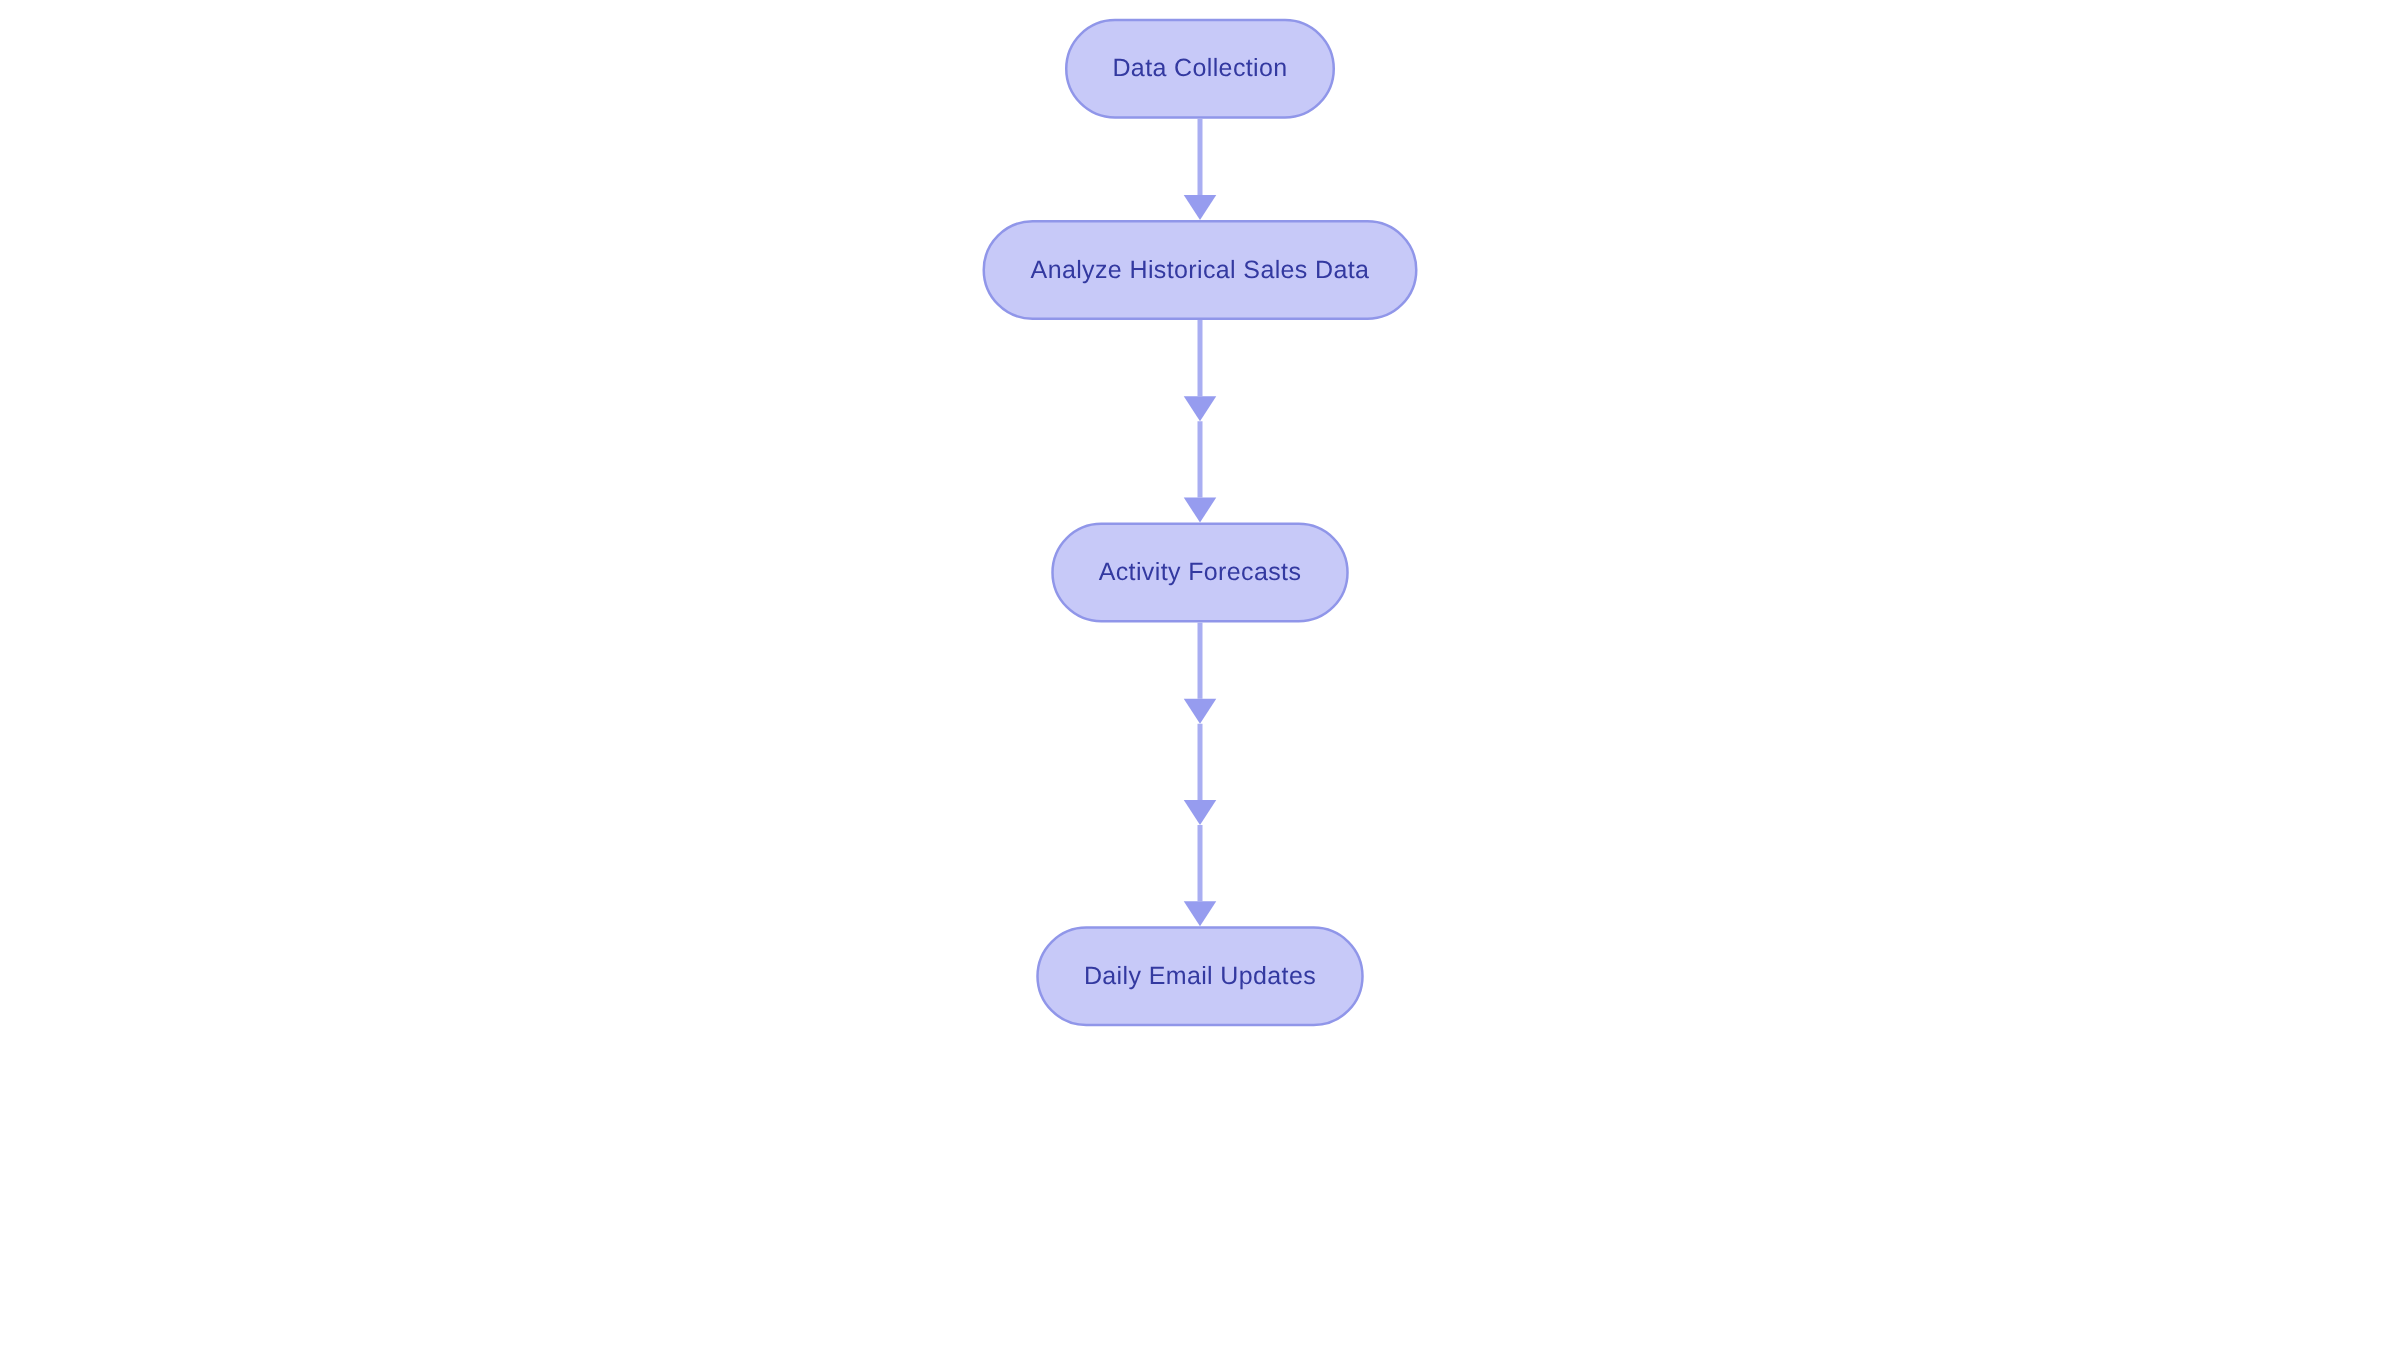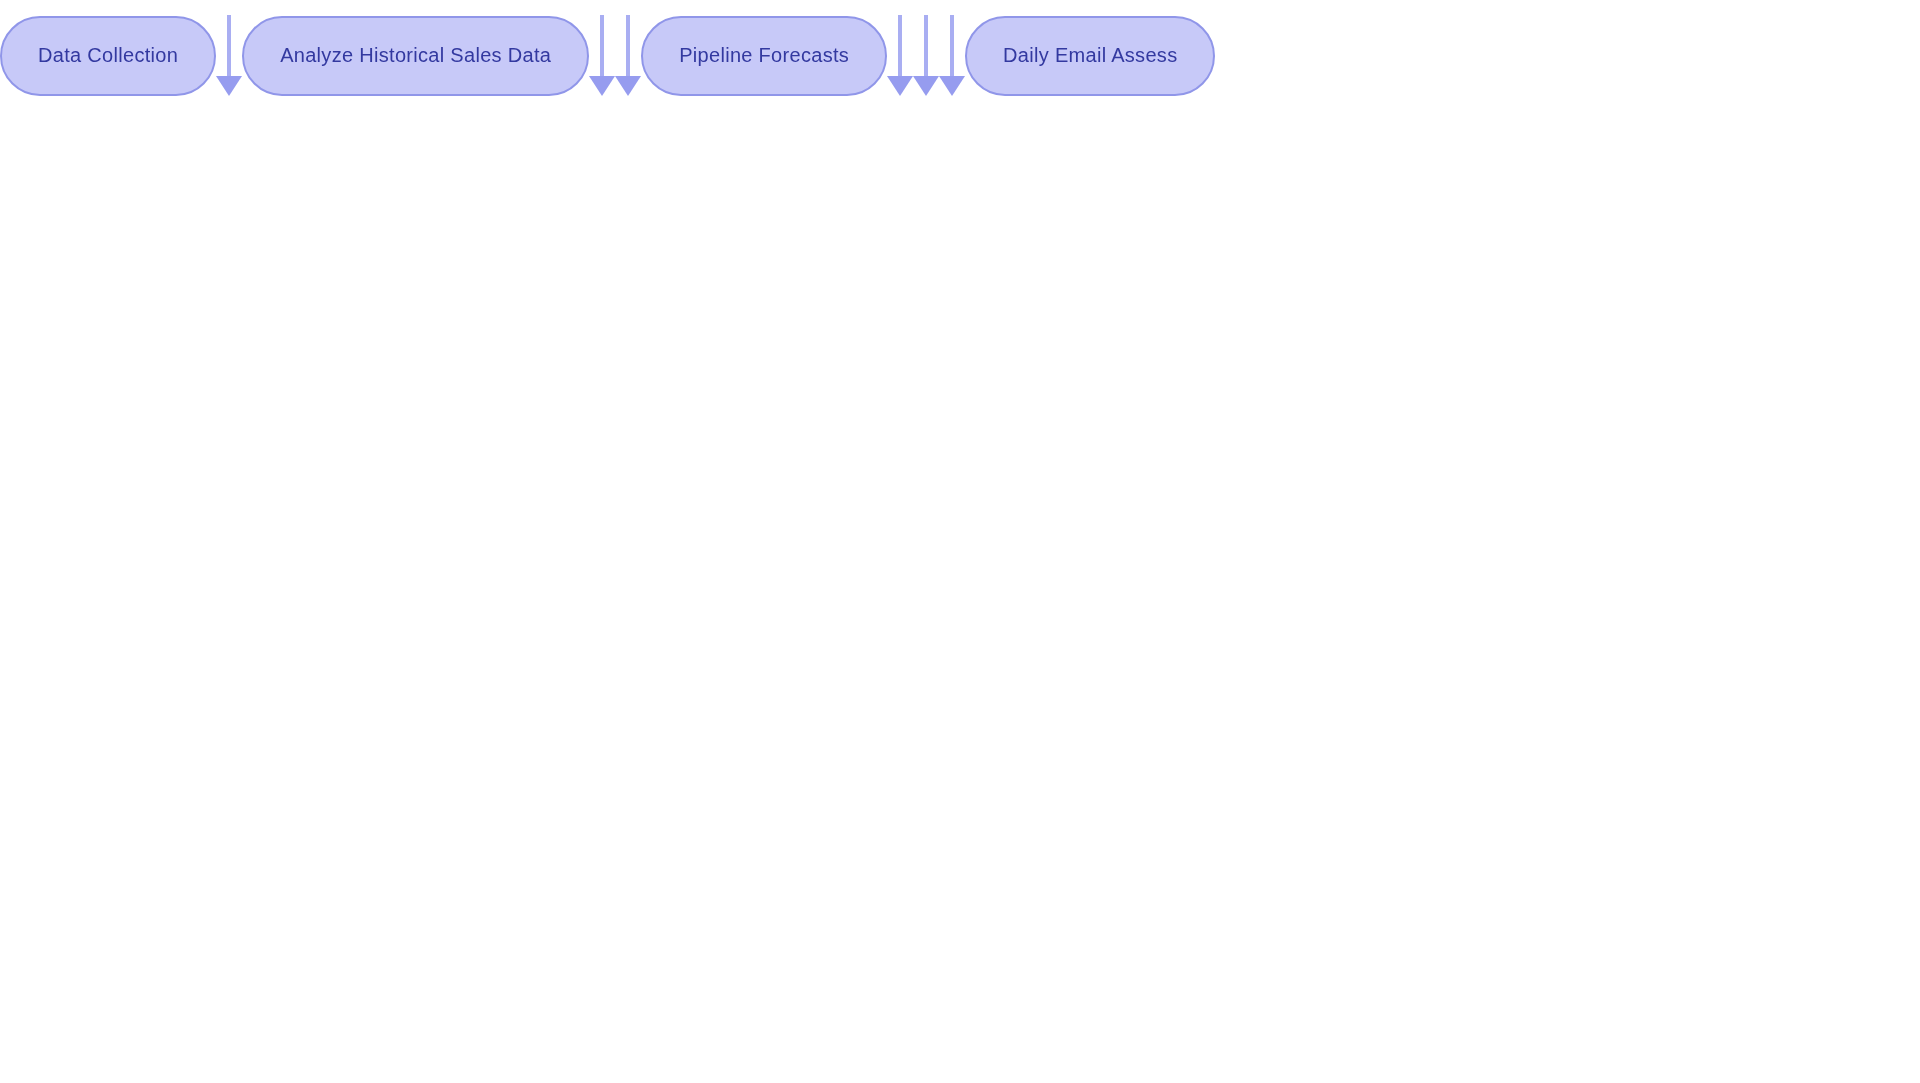--- a/index.html
+++ b/index.html
@@ -23,21 +23,21 @@
     width: 1920px;
     height: 1083px;
     background: var(--background);
   }
   .flow {
     position: absolute;
     top: 15px;
     left: 0;
     right: 0;
     display: flex;
-    flex-direction: row;
+    flex-direction: column;
     align-items: center;
   }
   .node {
     height: 80px;
     min-width: 214px;
     padding: 0 36px;
     display: flex;
     align-items: center;
     justify-content: center;
     background: var(--node-fill);
@@ -89,35 +89,35 @@
       <span class="arrow-line"></span>
       <span class="arrow-head"></span>
     </div>
 
 
     <div class="arrow">
       <span class="arrow-line"></span>
       <span class="arrow-head"></span>
     </div>
 
-    <div class="node">Pipeline Forecasts</div>
+    <div class="node">Activity Forecasts</div>
 
     <div class="arrow">
       <span class="arrow-line"></span>
       <span class="arrow-head"></span>
     </div>
 
 
     <div class="arrow">
       <span class="arrow-line"></span>
       <span class="arrow-head"></span>
     </div>
 
 
     <div class="arrow">
       <span class="arrow-line"></span>
       <span class="arrow-head"></span>
     </div>
 
-    <div class="node">Daily Email Assess</div>
+    <div class="node">Daily Email Updates</div>
 
   </div>
 </div>
 
 </body></html>

